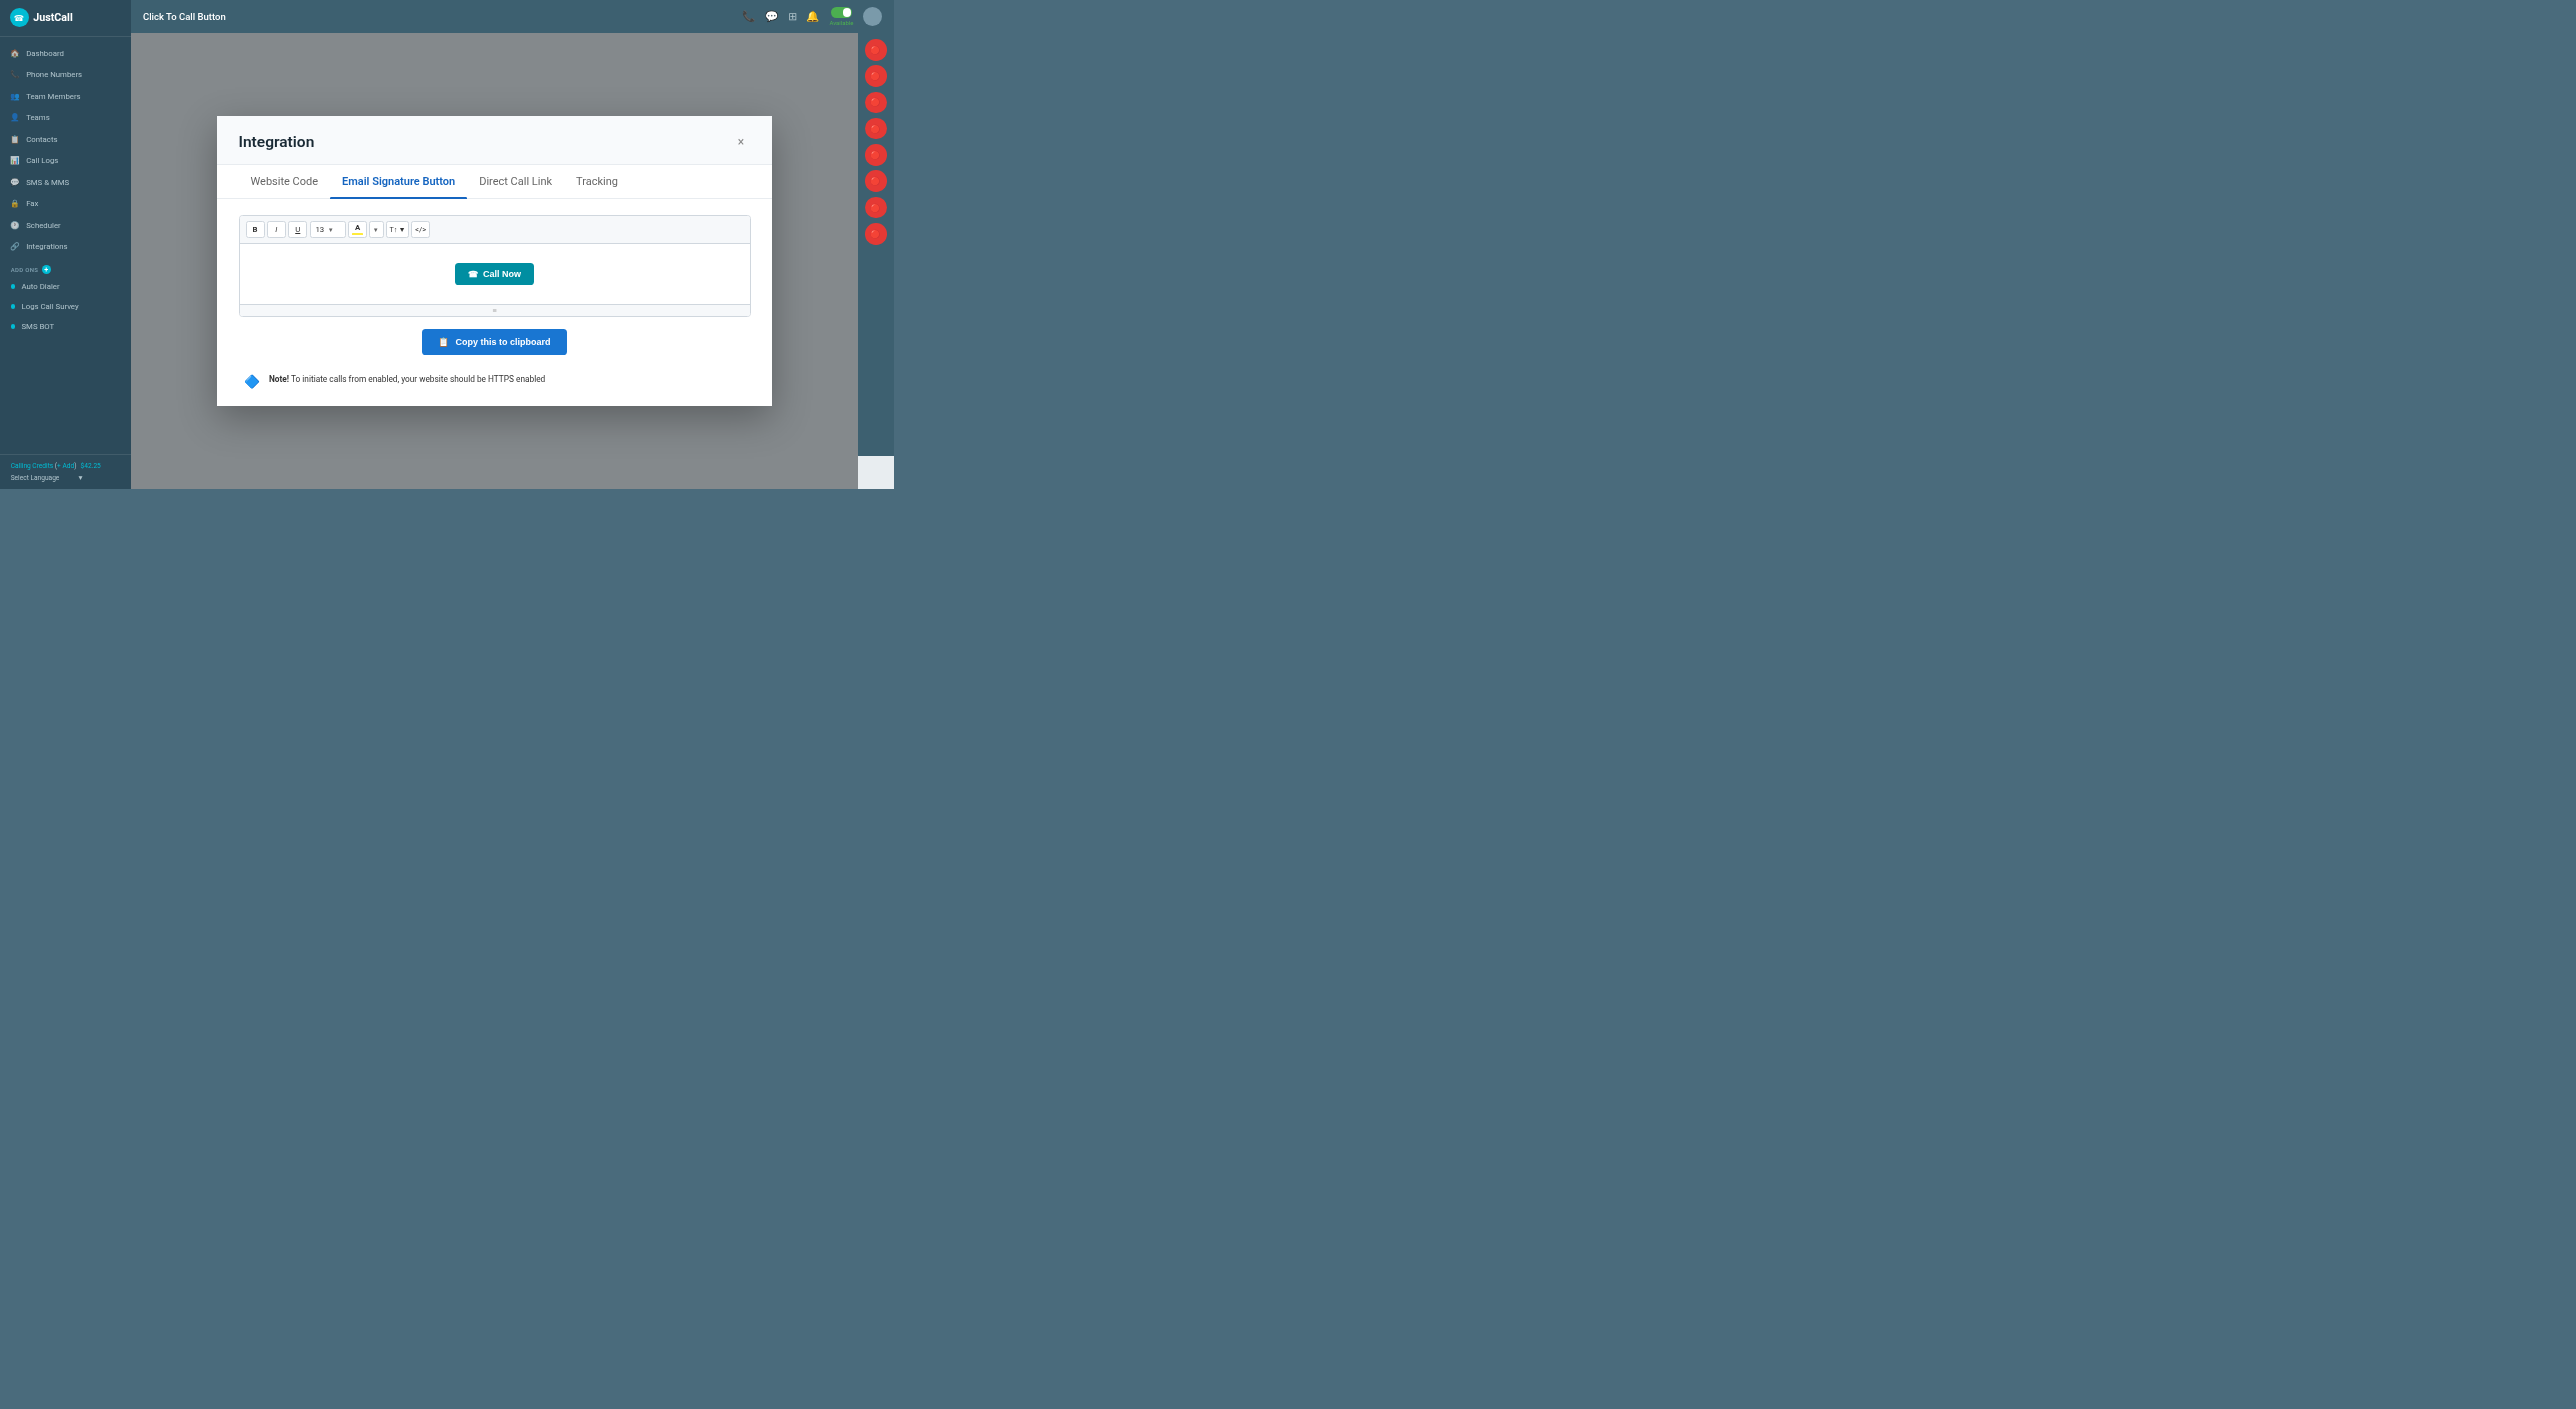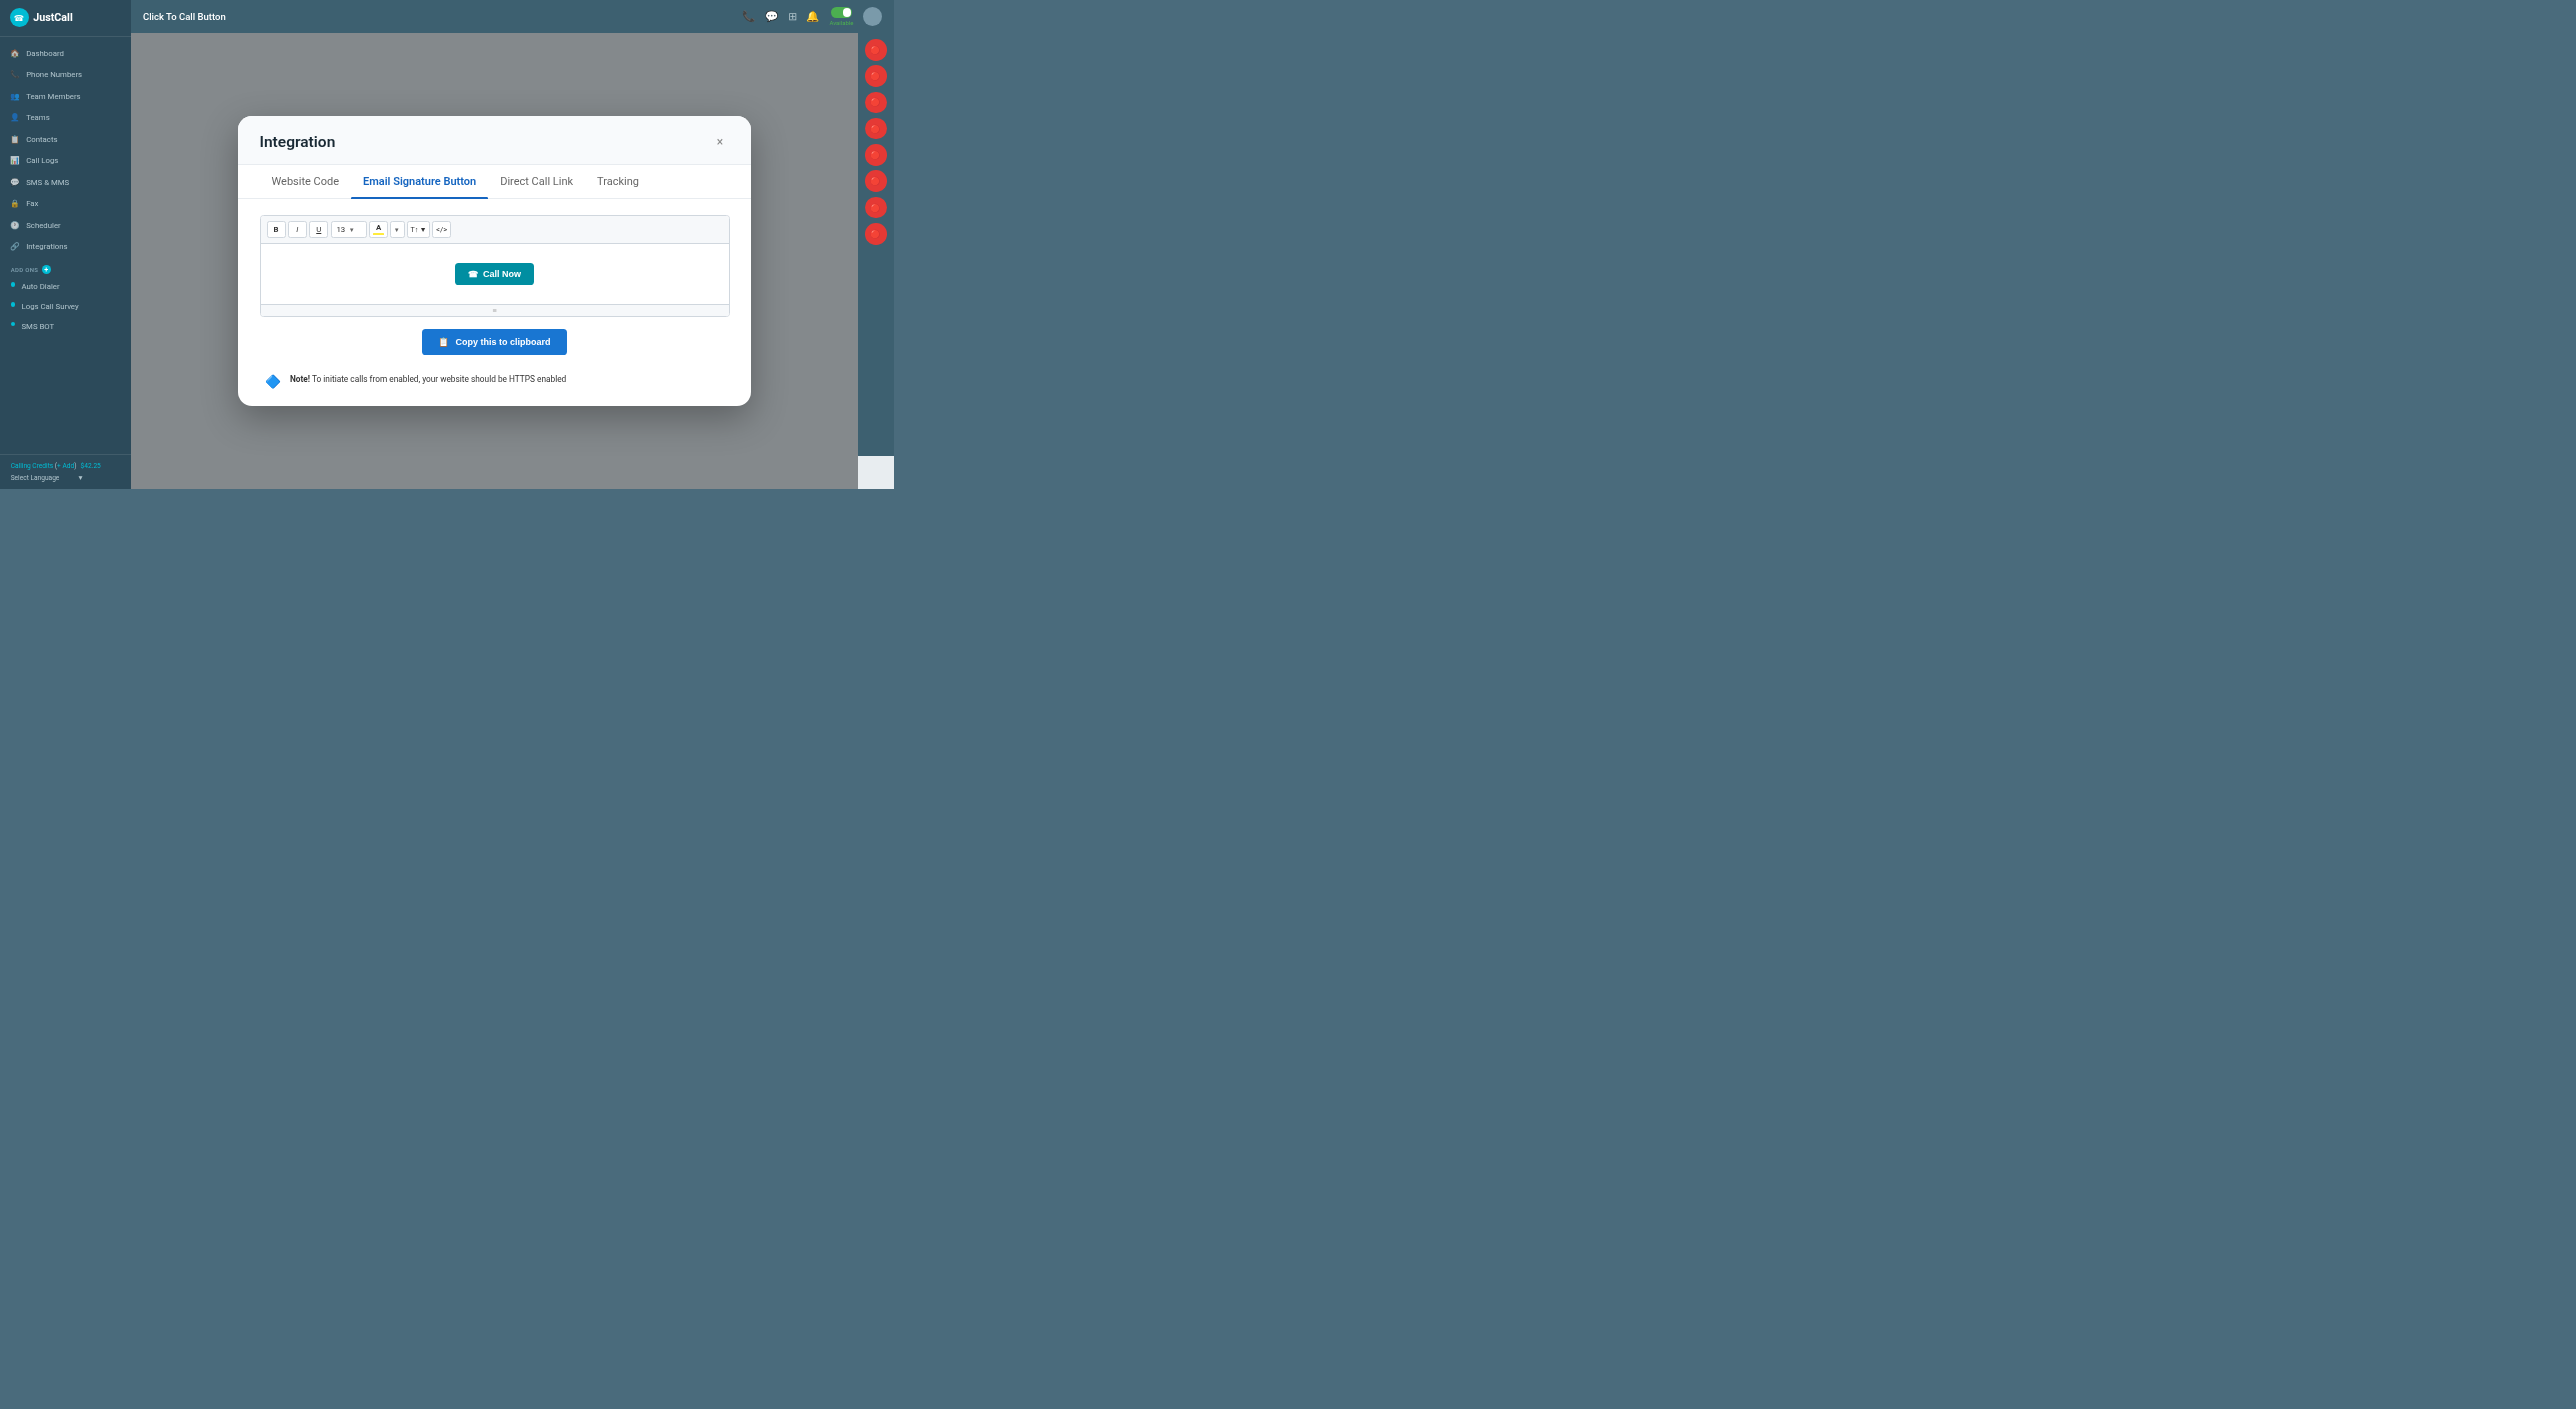--- a/index.html
+++ b/index.html
@@ -89,20 +89,21 @@
       border-radius: 50%;
       display: flex;
       align-items: center;
       justify-content: center;
       color: white;
       font-size: 7.2px;
       cursor: pointer;
     }
     .addon-item {
       display: flex;
+      align-items: center;
       gap: 6px;
       padding: 5.4px 10.7px;
       color: #b0c4cc;
       font-size: 7.8px;
       cursor: pointer;
     }
     .addon-dot {
       width: 4.8px;
       height: 4.8px;
       background: #00bcd4;
@@ -229,22 +230,22 @@
       background: rgba(0,0,0,0.4);
       display: flex;
       align-items: center;
       justify-content: center;
       z-index: 100;
     }
 
     
     .modal {
       background: white;
-      border-radius: 14px;
-      width: 513px;
+      border-radius: 0;
+      width: 555px;
       max-height: 453px;
       box-shadow: 0 12px 36px rgba(0,0,0,0.3);
       overflow: hidden;
       display: flex;
       flex-direction: column;
     }
     .modal-header {
       padding: 16.7px 21.5px 12px;
       display: flex;
       align-items: center;

